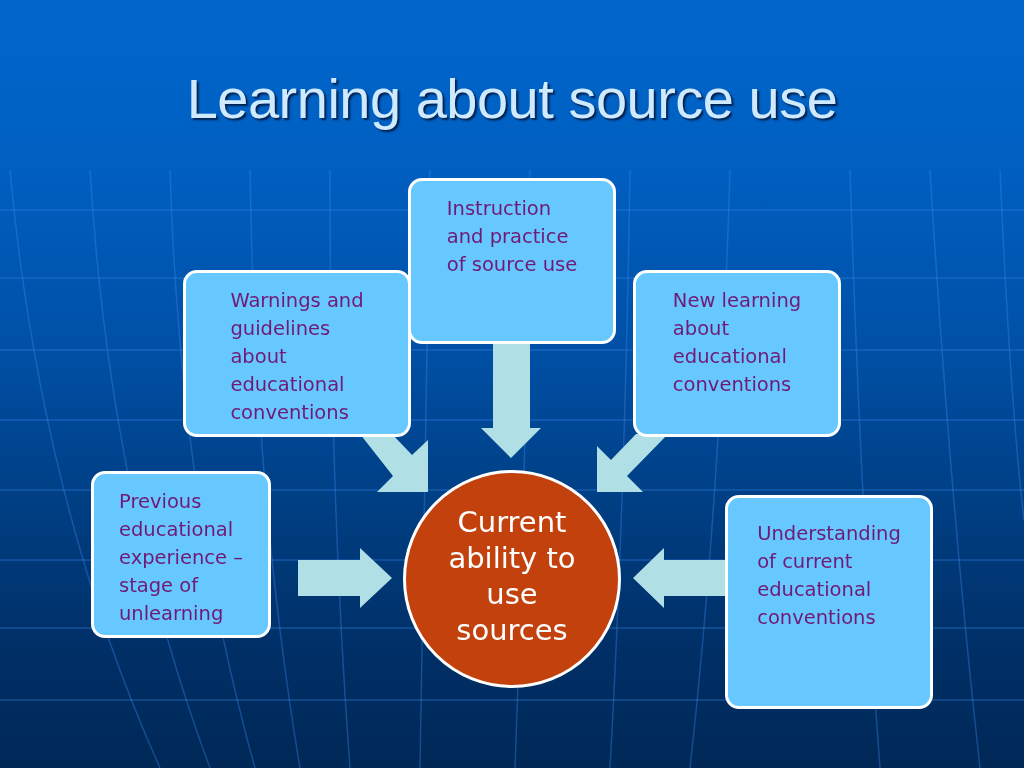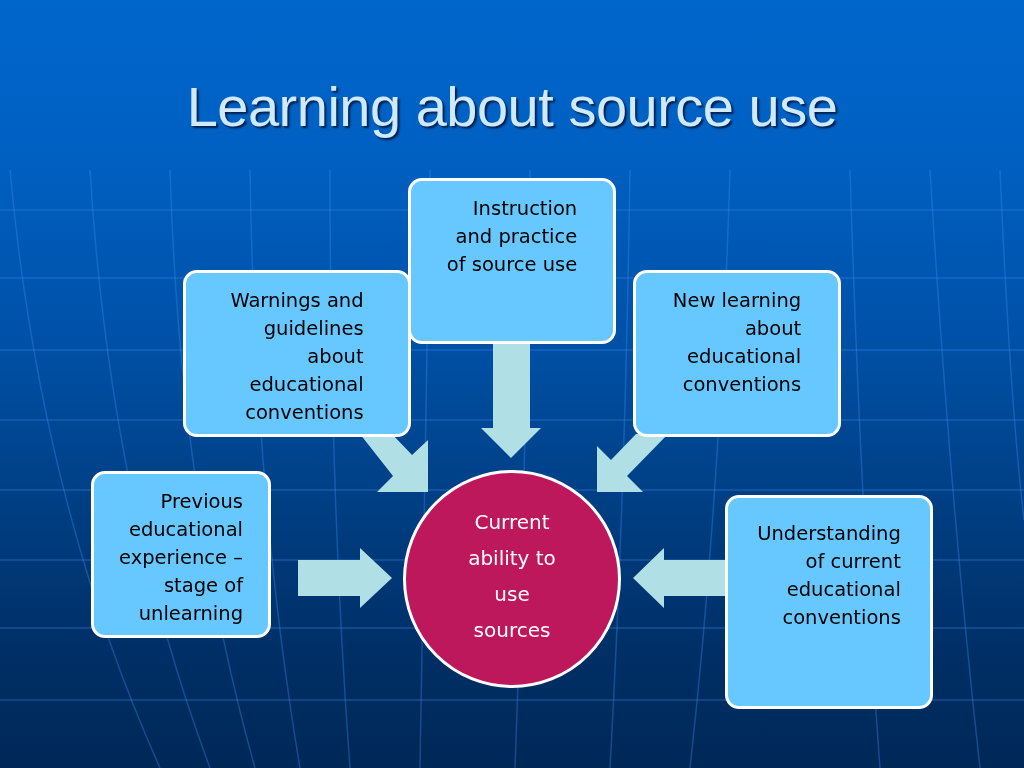--- a/index.html
+++ b/index.html
@@ -3,39 +3,39 @@
 <meta charset="utf-8">
 <style>
   html, body { margin: 0; padding: 0; }
   body {
     width: 1024px; height: 768px; overflow: hidden; position: relative;
     background: linear-gradient(to bottom, #0066cc 0%, #0060c2 20%, #0050a6 45%, #003f84 65%, #002f66 85%, #002857 100%);
     font-family: "DejaVu Sans", sans-serif;
   }
   .grid { position: absolute; left: 0; top: 0; width: 1024px; height: 768px; }
   .title {
-    position: absolute; left: 0; top: 74px; width: 1024px; text-align: center;
+    position: absolute; left: 0; top: 66px; width: 1024px; text-align: center;
     font-family: "Liberation Sans", sans-serif; font-size: 56px; color: #cfe9ff;
     text-shadow: 2px 2px 2px #00214d; letter-spacing: -0.5px;
   }
   .arrows { position: absolute; left: 0; top: 0; width: 1024px; height: 768px; }
   .box {
     position: absolute; box-sizing: border-box;
     background: #66c8ff; border: 3px solid #ffffff; border-radius: 14px;
-    color: #000000; font-size: 19.5px; line-height: 28px; text-align: right;
+    color: #701a75; font-size: 19.5px; line-height: 28px; text-align: left;
     display: flex; align-items: flex-start; justify-content: center;
     padding-top: 14px;
   }
   .box span { display: block; white-space: pre-line; }
   .circle {
     position: absolute; left: 403px; top: 470px; width: 218px; height: 218px;
     box-sizing: border-box; border-radius: 50%;
-    background: #be185d; border: 3px solid #ffffff; color: #ffffff;
+    background: #c2410c; border: 3px solid #ffffff; color: #ffffff;
     display: flex; align-items: center; justify-content: center; text-align: center;
-    font-size: 20px; line-height: 36px;
+    font-size: 29px; line-height: 36px;
   }
   .circle span { white-space: pre-line; margin-top: -6px; }
 </style>
 </head>
 <body>
 
 <svg class="grid" viewBox="0 0 1024 768" xmlns="http://www.w3.org/2000/svg">
   <g stroke="#3c8cf0" stroke-opacity="0.35" stroke-width="1.5" fill="none">
     <line x1="0" y1="210" x2="1024" y2="210"></line>
     <line x1="0" y1="278" x2="1024" y2="278"></line>

